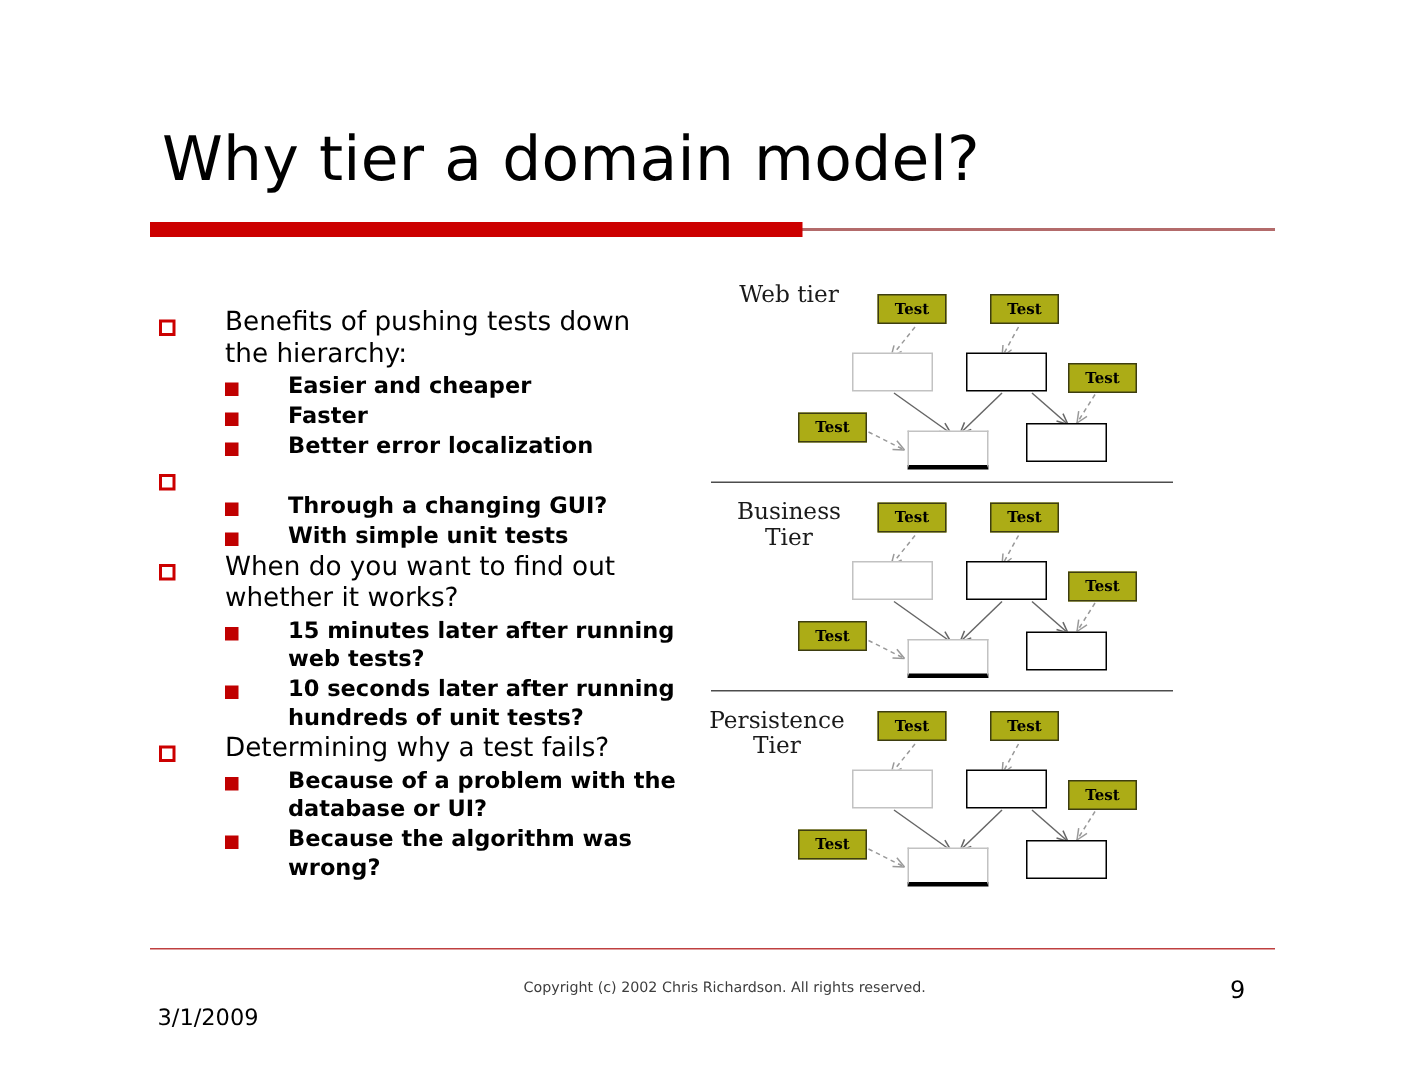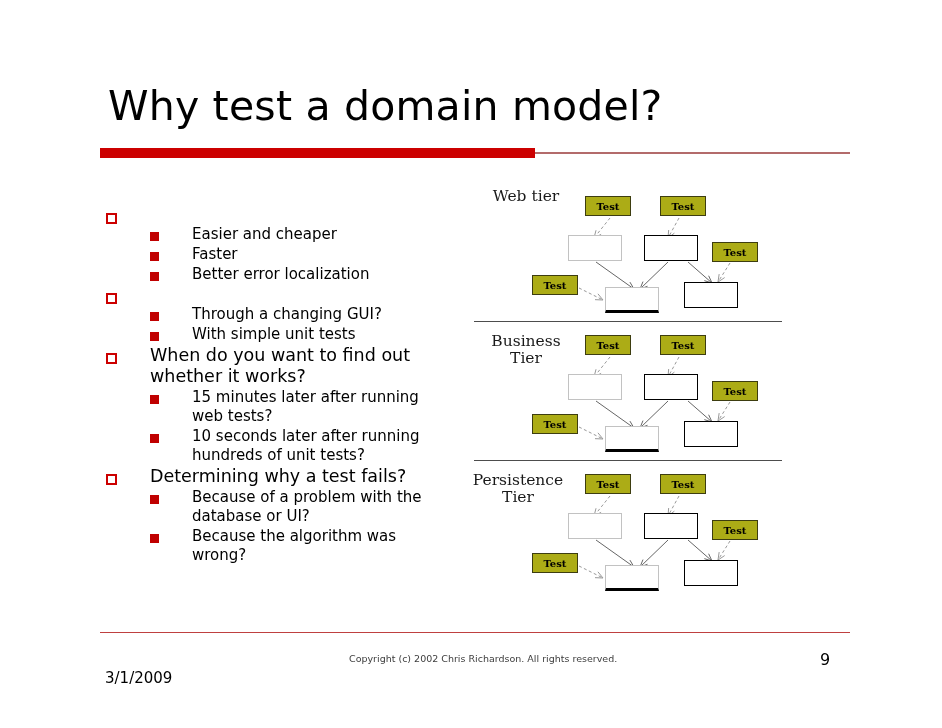--- a/index.html
+++ b/index.html
@@ -52,21 +52,21 @@
     position: absolute;
     left: 104px;
     top: 205px;
     width: 350px;
   }
   .bullet-row {
     display: flex;
     align-items: flex-start;
   }
   .b1 { margin-bottom: 1px; }
-  .b2 { margin-bottom: 1px; }
+  .b2 { margin-bottom: 1px; font-weight: bold; }
 
   .marker-l1 {
     flex: 0 0 auto;
     width: 11px;
     height: 11px;
     border: 2px solid #cc0000;
     background: #ffffff;
     box-sizing: border-box;
     margin-top: 8px;
     margin-left: 2px;
@@ -179,28 +179,29 @@
     position: absolute;
     left: 820px;
     top: 650px;
     font-size: 16px;
     color: #000000;
   }
 </style>
 </head>
 <body>
 
-<div id="slide-title">Why test a domain model?</div>
+<div id="slide-title">Why tier a domain model?</div>
 
 <div id="title-rule-thin"></div>
 <div id="title-rule-thick"></div>
 
 <div id="bullet-list">
     <div class="bullet-row b1">
       <div class="marker-l1"></div>
+      <div class="text-l1">Benefits of pushing tests down the hierarchy:</div>
     </div>
     <div class="bullet-row b2">
       <div class="marker-l2"></div>
       <div class="text-l2">Easier and cheaper</div>
     </div>
     <div class="bullet-row b2">
       <div class="marker-l2"></div>
       <div class="text-l2">Faster</div>
     </div>
     <div class="bullet-row b2">

